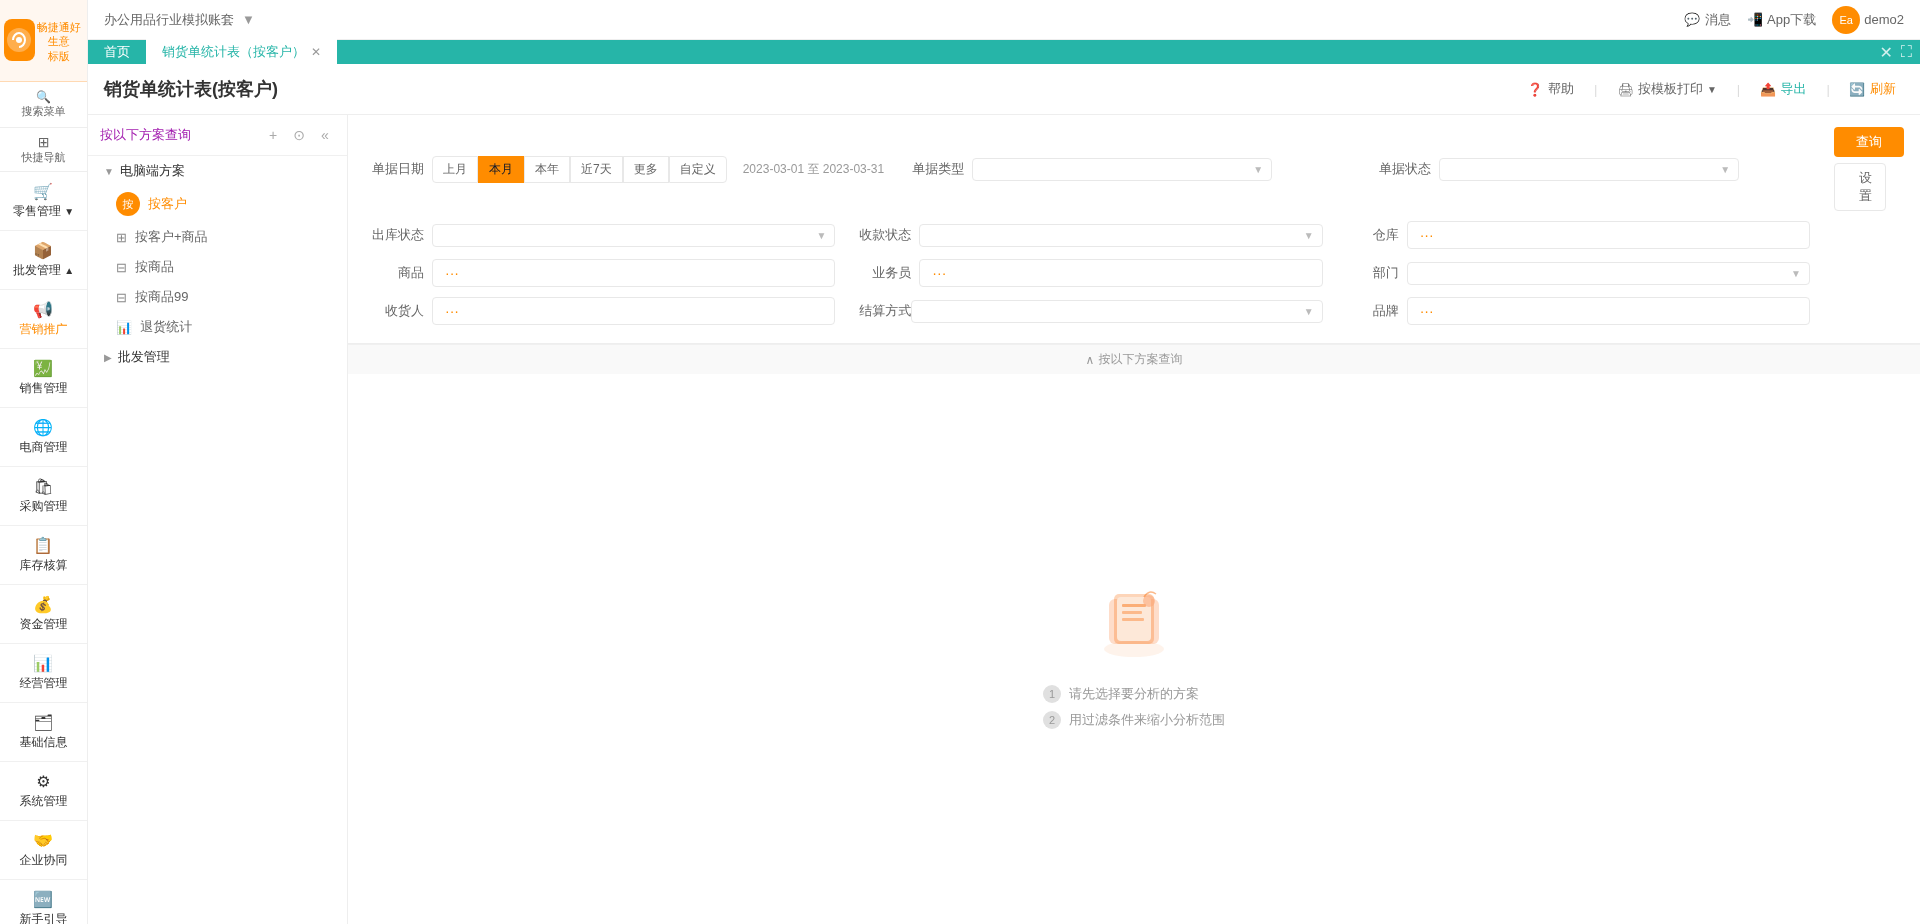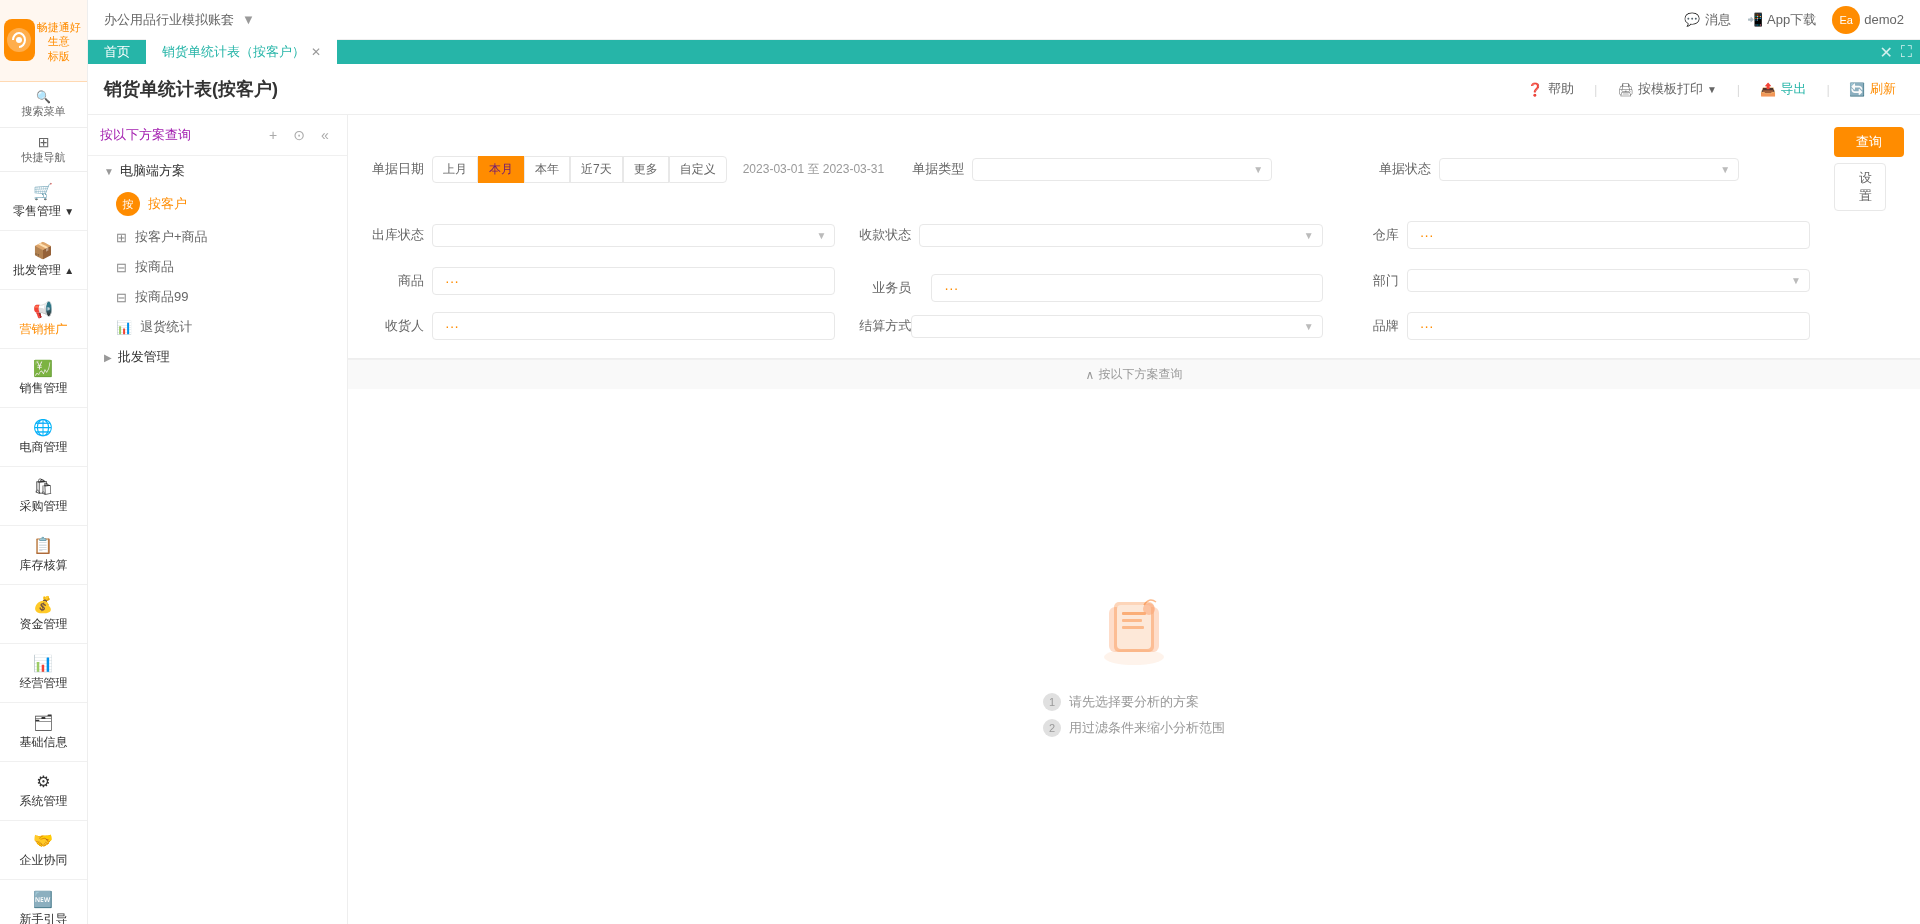--- a/index.html
+++ b/index.html
@@ -68,21 +68,21 @@
 
     
     .filter-area { background: #fff; padding: 12px 16px; border-bottom: 1px solid #eee; flex-shrink: 0; }
     .filter-label { font-size: 13px; color: #666; white-space: nowrap; min-width: 60px; text-align: right; }
     .filter-input { flex: 1; border: 1px solid #e8e8e8; border-radius: 4px; padding: 5px 8px; font-size: 13px; outline: none; color: #333; background: #fff; min-width: 0; display: flex; align-items: center; justify-content: space-between; cursor: pointer; }
     .filter-input .placeholder { color: #bbb; }
     .filter-input .caret { color: #bbb; font-size: 10px; }
     .date-filter { display: flex; align-items: center; gap: 0; }
     .date-btn { padding: 4px 10px; font-size: 12px; cursor: pointer; color: #666; border: 1px solid #e8e8e8; background: #fff; }
     .date-btn:first-child { border-radius: 4px 0 0 4px; }
-    .date-btn.active { background: #ff8c00; color: #701a75; border-color: #ff8c00; }
+    .date-btn.active { background: #ff8c00; color: #0f172a; border-color: #ff8c00; }
     .date-btn:last-child { border-radius: 0 4px 4px 0; }
     .date-range { font-size: 12px; color: #999; margin-left: 8px; }
     .filter-dots { color: #ff8c00; font-size: 14px; cursor: pointer; padding: 0 4px; }
 
     
     .action-area { display: flex; flex-direction: column; gap: 6px; margin-left: 8px; }
     .btn-query { background: #ff8c00; color: #fff; border: none; padding: 6px 20px; border-radius: 4px; font-size: 13px; cursor: pointer; width: 70px; }
     .btn-settings { background: #fff; color: #666; border: 1px solid #e8e8e8; padding: 5px 24px; border-radius: 4px; font-size: 13px; cursor: pointer; width: 52px; }
 
     
@@ -346,21 +346,21 @@
             <div style="width:78px;"></div>
           </div>
 
           <div style="display:flex;align-items:center;gap:16px;margin-bottom:10px;">
             <div style="display:flex;align-items:center;gap:8px;flex:1;">
               <span class="filter-label">商品</span>
               <div class="filter-input">
                 <span class="filter-dots">···</span>
               </div>
             </div>
-            <div style="display:flex;align-items:center;gap:20px;flex:1;margin-top:15px;">
+            <div style="display:flex;align-items:center;gap:8px;flex:1;">
               <span class="filter-label">业务员</span>
               <div class="filter-input">
                 <span class="filter-dots">···</span>
               </div>
             </div>
             <div style="display:flex;align-items:center;gap:8px;flex:1;">
               <span class="filter-label">部门</span>
               <div class="filter-input">
                 <span class="placeholder"></span>
                 <span class="caret">▼</span>

